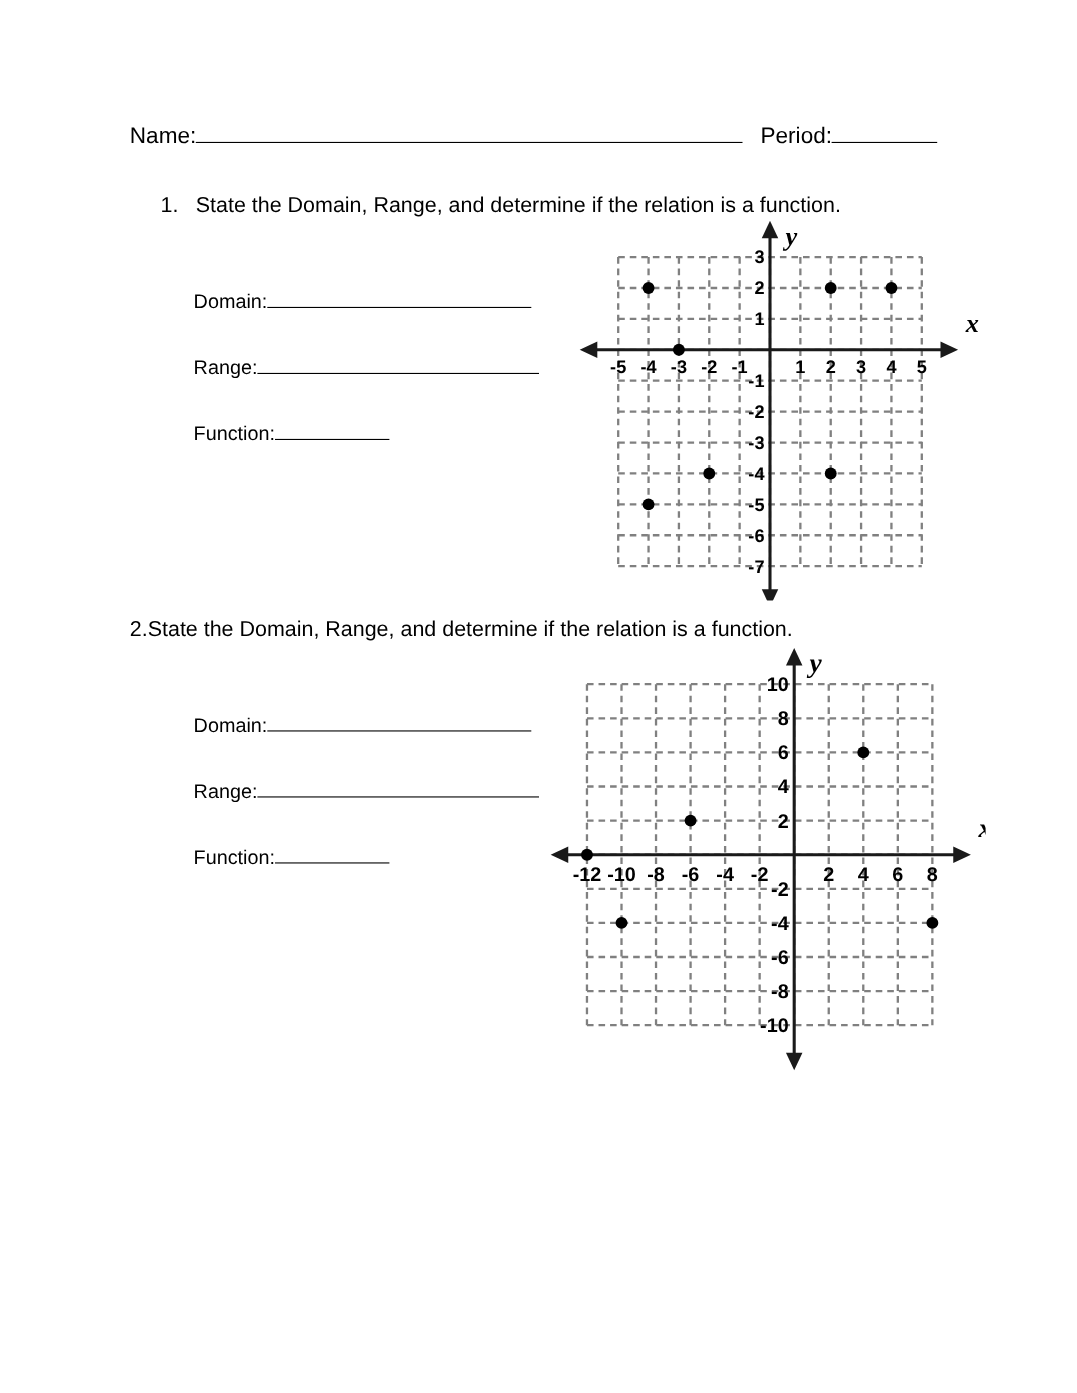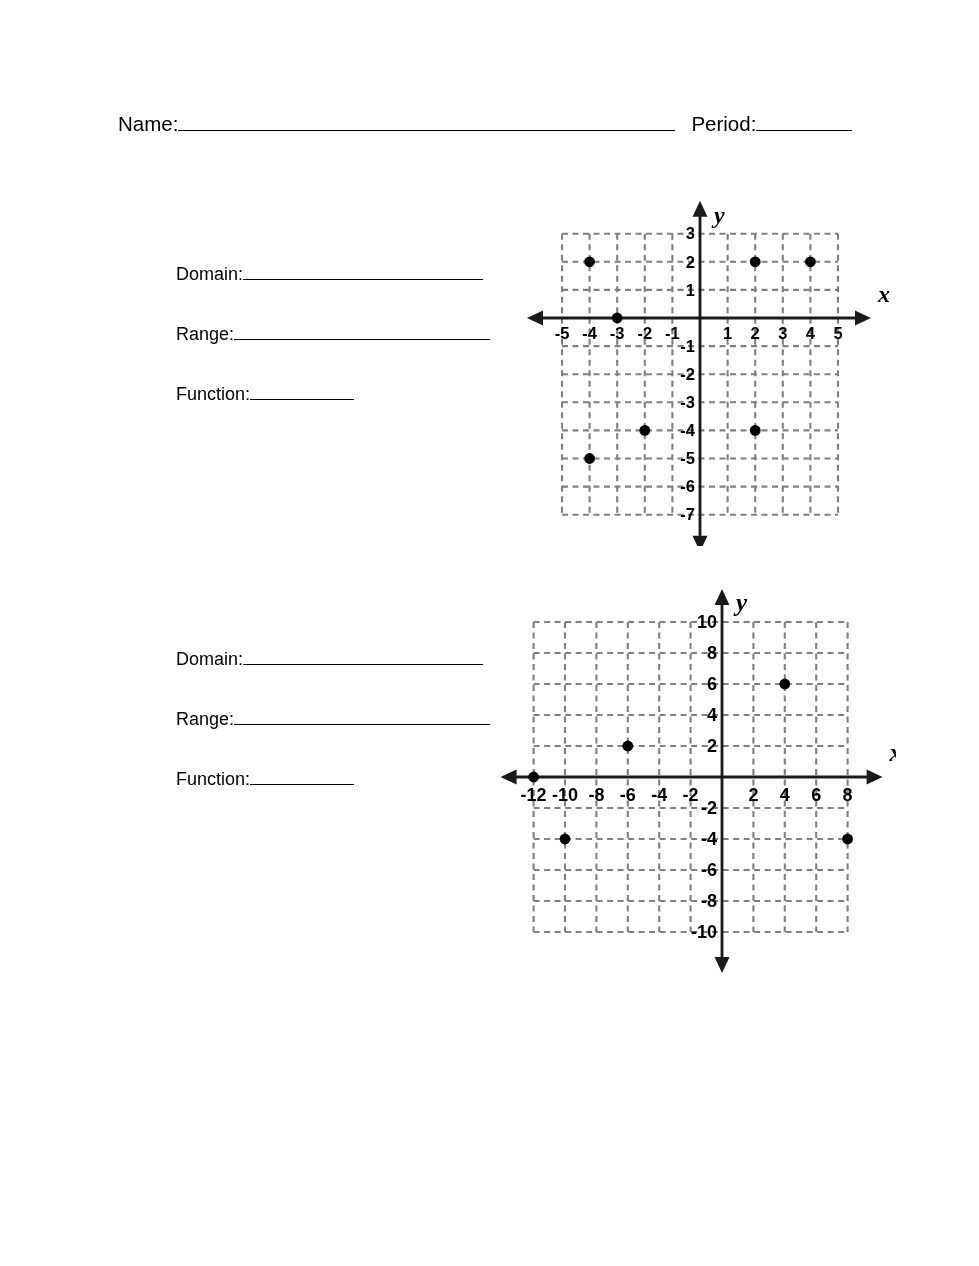--- a/index.html
+++ b/index.html
@@ -89,20 +89,23 @@
 </style>
 </head>
 <body>
 
 <div class="page">
 
   <div class="header-row">
     <span class="lbl">Name:</span><span class="rule rule-name"></span><span class="lbl period-label">Period:</span><span class="rule rule-period"></span>
   </div>
 
+  <div class="q-heading" id="q1-heading">
+    <span class="num">1.</span><span>State the Domain, Range, and determine if the relation is a function.</span>
+  </div>
 
   <div class="answers" id="q1-answers">
     <div class="answer-line">
       <span class="lbl">Domain:</span><span class="rule u-domain"></span>
     </div>
     <div class="answer-line">
       <span class="lbl">Range:</span><span class="rule u-range"></span>
     </div>
     <div class="answer-line">
       <span class="lbl">Function:</span><span class="rule u-function"></span>
@@ -172,20 +175,23 @@
           <circle cx="244.2" cy="65.8" r="5.4"></circle>
           <circle cx="299.4" cy="65.8" r="5.4"></circle>
           <circle cx="106.19999999999999" cy="122" r="5.4"></circle>
           <circle cx="133.8" cy="234.4" r="5.4"></circle>
           <circle cx="244.2" cy="234.4" r="5.4"></circle>
           <circle cx="78.6" cy="262.5" r="5.4"></circle>
         </g>
       </svg>
   </div>
 
+  <div class="q-heading" id="q2-heading">
+    <span>2.State the Domain, Range, and determine if the relation is a function.</span>
+  </div>
 
   <div class="answers" id="q2-answers">
     <div class="answer-line">
       <span class="lbl">Domain:</span><span class="rule u-domain"></span>
     </div>
     <div class="answer-line">
       <span class="lbl">Range:</span><span class="rule u-range"></span>
     </div>
     <div class="answer-line">
       <span class="lbl">Function:</span><span class="rule u-function"></span>

